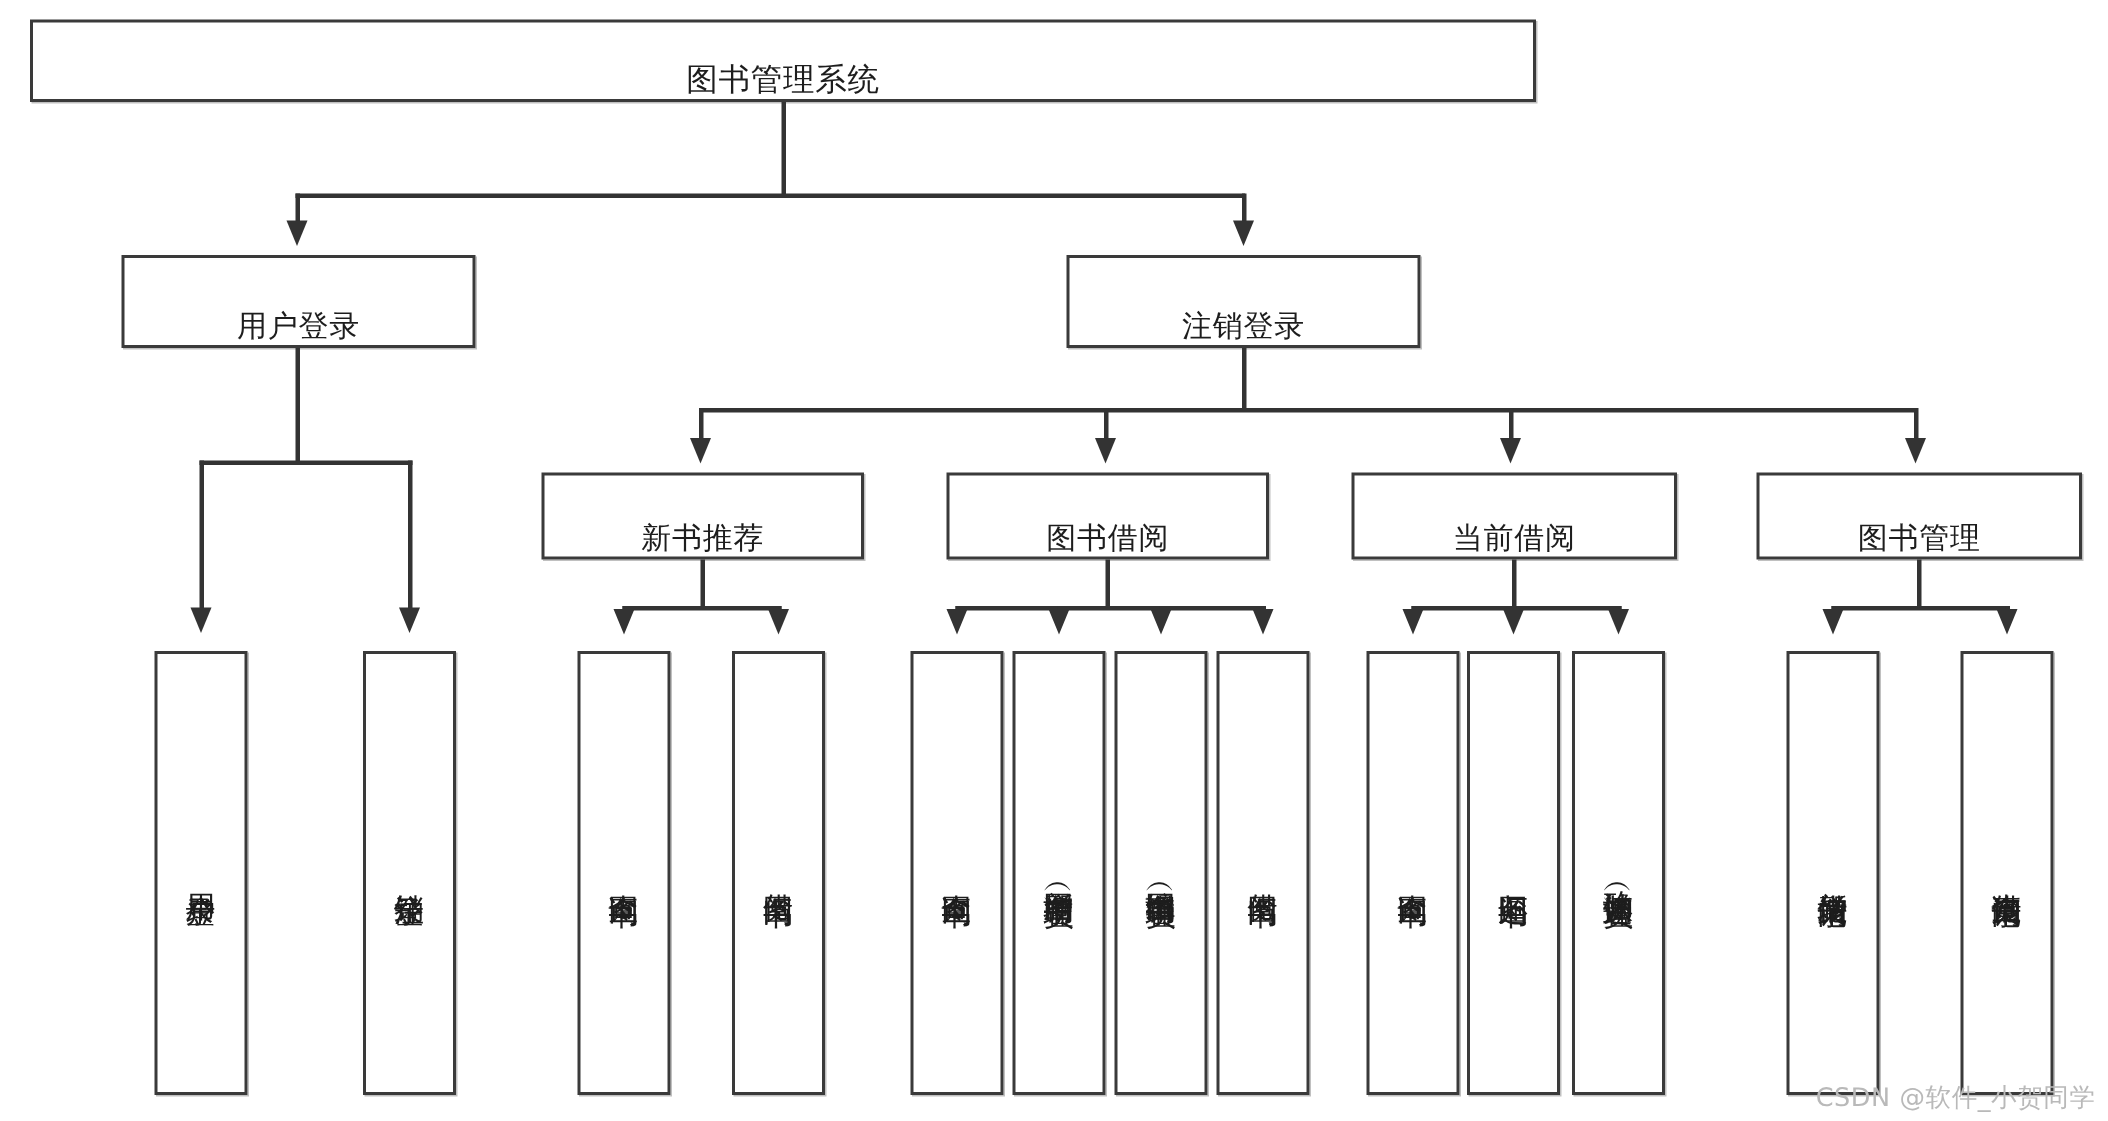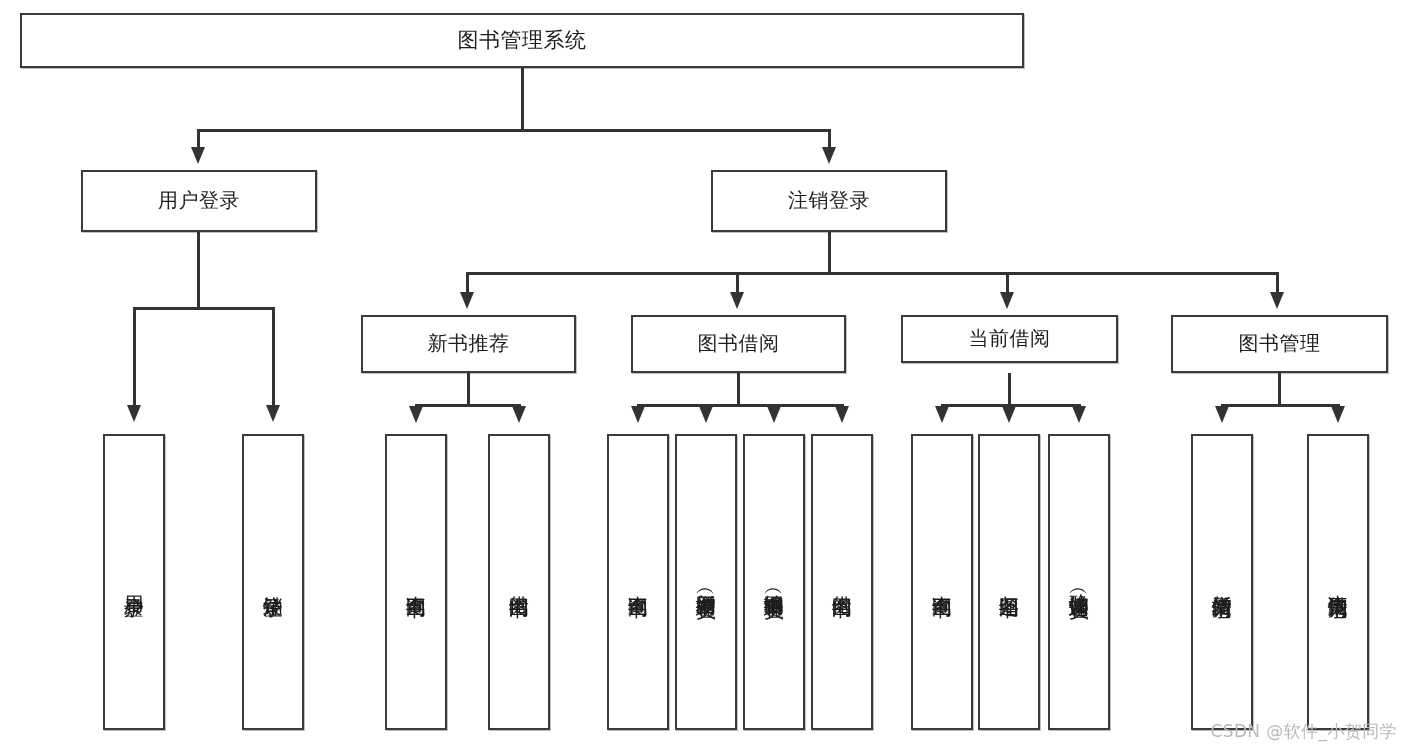--- a/index.html
+++ b/index.html
@@ -18,21 +18,21 @@
     background: #ffffff;
     overflow: hidden;
   }
   
   .node {
     position: absolute;
     box-sizing: border-box;
     border: 2.5px solid #3a3a3a;
     background: #ffffff;
     display: flex;
-    align-items: center;
+    align-items: flex-end;
     justify-content: center;
     color: #1d1d1d;
     box-shadow: 1px 1px 0 rgba(140,140,140,0.55);
   }
   .node .label {
     display: block;
     text-align: center;
     line-height: 1.18;
     letter-spacing: 0.5px;
   }
@@ -125,21 +125,21 @@
   <div class="arrow" style="left:730px; top:292px;"></div>
   <div class="arrow" style="left:1000px; top:292px;"></div>
   <div class="arrow" style="left:1270px; top:292px;"></div>
 
   <div class="node node-l3" style="left:361px; top:315px; width:215px; height:58px;">
     <span class="label">新书推荐</span>
   </div>
   <div class="node node-l3" style="left:631px; top:315px; width:215px; height:58px;">
     <span class="label">图书借阅</span>
   </div>
-  <div class="node node-l3" style="left:901px; top:315px; width:217px; height:48px;">
+  <div class="node node-l3" style="left:901px; top:315px; width:217px; height:58px;">
     <span class="label">当前借阅</span>
   </div>
   <div class="node node-l3" style="left:1171px; top:315px; width:217px; height:58px;">
     <span class="label">图书管理</span>
   </div>
 
   <div class="conn vline" style="left:467px; top:373px; height:33px;"></div>
   <div class="conn hline" style="left:415px; top:404px; width:106px;"></div>
   <div class="conn vline" style="left:415px; top:404px; height:4px;"></div>
   <div class="conn vline" style="left:518px; top:404px; height:4px;"></div>

